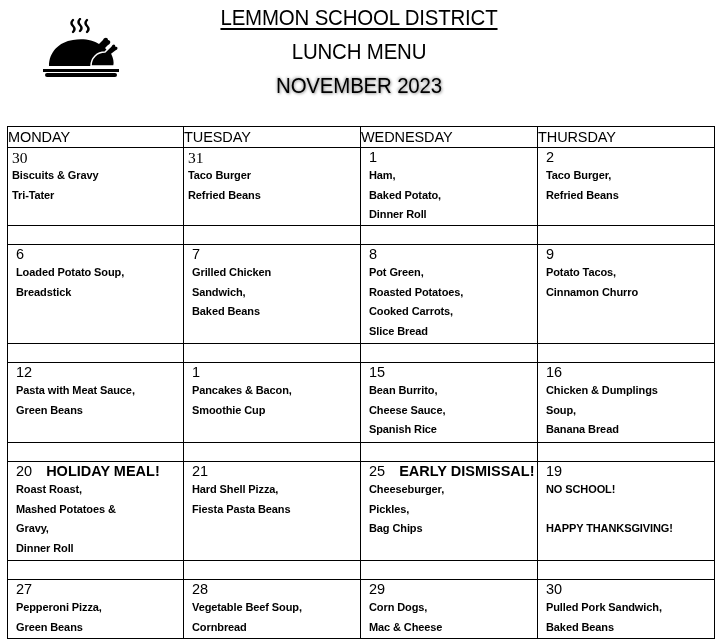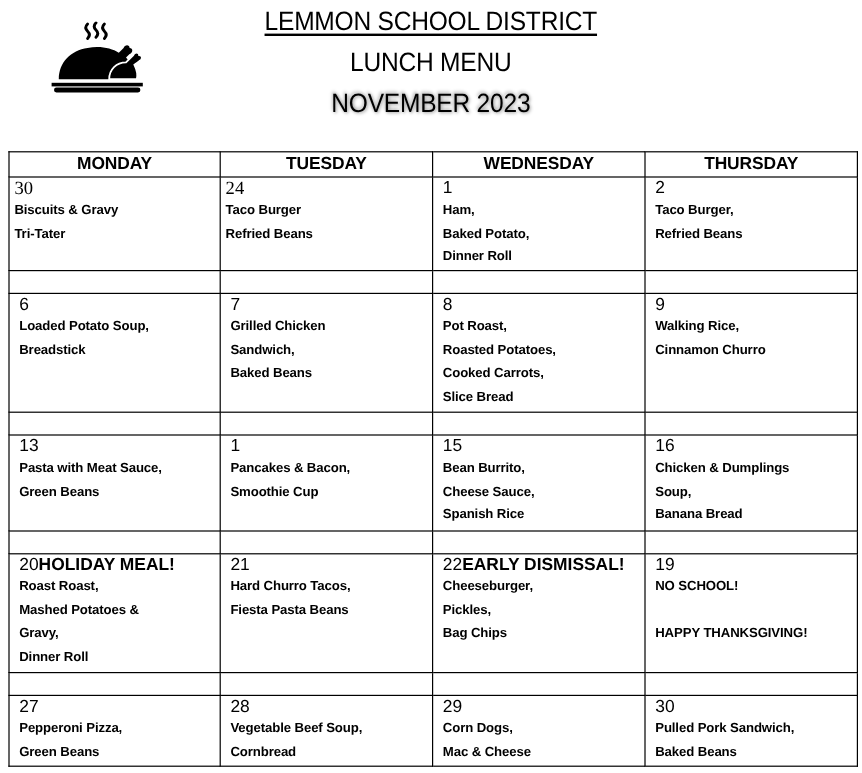--- a/index.html
+++ b/index.html
@@ -57,22 +57,22 @@
     table.menu col.c3 { width: 177px; }
     table.menu col.c4 { width: 177px; }
     table.menu th, table.menu td {
       border: 1.5px solid #000;
       padding: 0;
       vertical-align: top;
     }
     table.menu th {
       height: 20px;
       font-size: 14.5px;
-      font-weight: bold;
-      text-align: center;
+      font-weight: normal;
+      text-align: left;
       line-height: 20px;
       letter-spacing: -0.1px;
     }
     tr.spacer td { height: 18px; }
     tr.w1 td { height: 77px; }
     tr.w2 td { height: 98px; }
     tr.w3 td { height: 79px; }
     tr.w4 td { height: 98px; }
     tr.w5 td { height: 58px; }
     .cell {
@@ -84,20 +84,21 @@
       line-height: 17px;
       font-weight: normal;
       white-space: nowrap;
     }
     .daynum.serif {
       font-family: "Liberation Serif", "DejaVu Serif", serif;
       font-size: 15.5px;
     }
     .note {
       font-weight: bold;
+      margin-left: 14px;
       text-align: center;
     }
     .item {
       font-size: 11px;
       font-weight: bold;
       line-height: 19.5px;
       white-space: nowrap;
       letter-spacing: -0.1px;
     }
     .gap { height: 19.5px; }
@@ -143,21 +144,21 @@
     <tr class="w1">
       <td>
           <div class="cell">
         <div class="daynum serif">30</div>
         <div class="item">Biscuits &amp; Gravy</div>
         <div class="item">Tri-Tater</div>
       </div>
         </td>
       <td>
           <div class="cell">
-        <div class="daynum serif">24</div>
+        <div class="daynum serif">31</div>
         <div class="item">Taco Burger</div>
         <div class="item">Refried Beans</div>
       </div>
         </td>
       <td>
           <div class="cell indent">
         <div class="daynum">1</div>
         <div class="item">Ham,</div>
         <div class="item">Baked Potato,</div>
         <div class="item">Dinner Roll</div>
@@ -190,45 +191,45 @@
           <div class="cell indent">
         <div class="daynum">7</div>
         <div class="item">Grilled Chicken</div>
         <div class="item">Sandwich,</div>
         <div class="item">Baked Beans</div>
       </div>
         </td>
       <td>
           <div class="cell indent">
         <div class="daynum">8</div>
-        <div class="item">Pot Roast,</div>
+        <div class="item">Pot Green,</div>
         <div class="item">Roasted Potatoes,</div>
         <div class="item">Cooked Carrots,</div>
         <div class="item">Slice Bread</div>
       </div>
         </td>
       <td>
           <div class="cell indent">
         <div class="daynum">9</div>
-        <div class="item">Walking Rice,</div>
+        <div class="item">Potato Tacos,</div>
         <div class="item">Cinnamon Churro</div>
       </div>
         </td>
     </tr>
     <tr class="spacer">
         <td></td>
         <td></td>
         <td></td>
         <td></td>
       </tr>
 
     <tr class="w3">
       <td>
           <div class="cell indent">
-        <div class="daynum">13</div>
+        <div class="daynum">12</div>
         <div class="item">Pasta with Meat Sauce,</div>
         <div class="item">Green Beans</div>
       </div>
         </td>
       <td>
           <div class="cell indent">
         <div class="daynum">1</div>
         <div class="item">Pancakes &amp; Bacon,</div>
         <div class="item">Smoothie Cup</div>
       </div>
@@ -263,27 +264,27 @@
         <div class="daynum"><span>20</span><span class="note">HOLIDAY MEAL!</span></div>
         <div class="item">Roast Roast,</div>
         <div class="item">Mashed Potatoes &amp;</div>
         <div class="item">Gravy,</div>
         <div class="item">Dinner Roll</div>
       </div>
         </td>
       <td>
           <div class="cell indent">
         <div class="daynum">21</div>
-        <div class="item">Hard Churro Tacos,</div>
+        <div class="item">Hard Shell Pizza,</div>
         <div class="item">Fiesta Pasta Beans</div>
       </div>
         </td>
       <td>
           <div class="cell indent">
-        <div class="daynum"><span>22</span><span class="note">EARLY DISMISSAL!</span></div>
+        <div class="daynum"><span>25</span><span class="note">EARLY DISMISSAL!</span></div>
         <div class="item">Cheeseburger,</div>
         <div class="item">Pickles,</div>
         <div class="item">Bag Chips</div>
       </div>
         </td>
       <td>
           <div class="cell indent">
         <div class="daynum">19</div>
         <div class="item">NO SCHOOL!</div>
         <div class="gap"></div>

